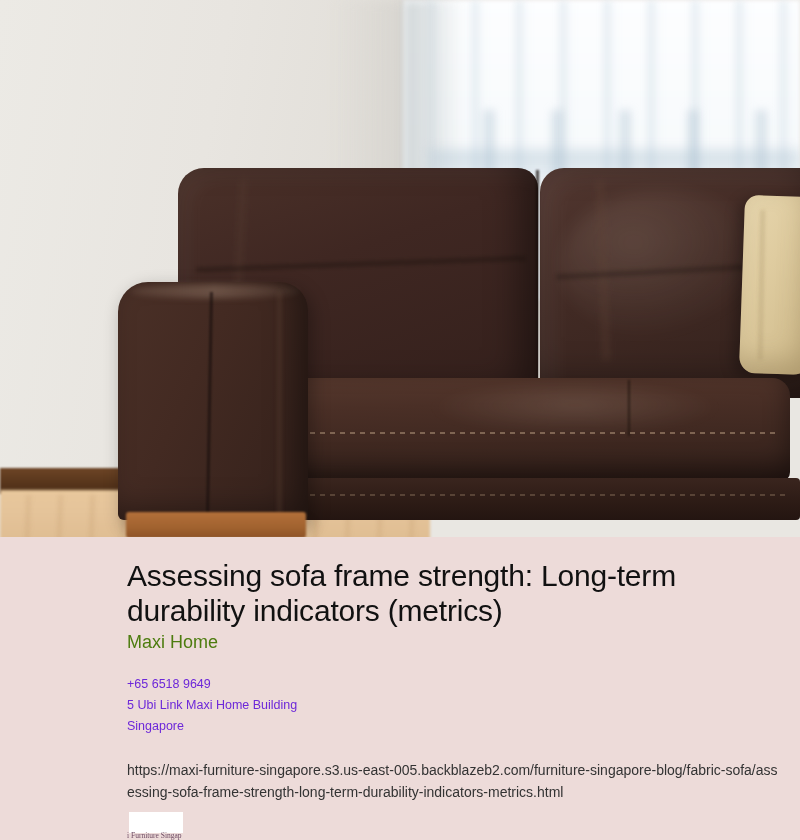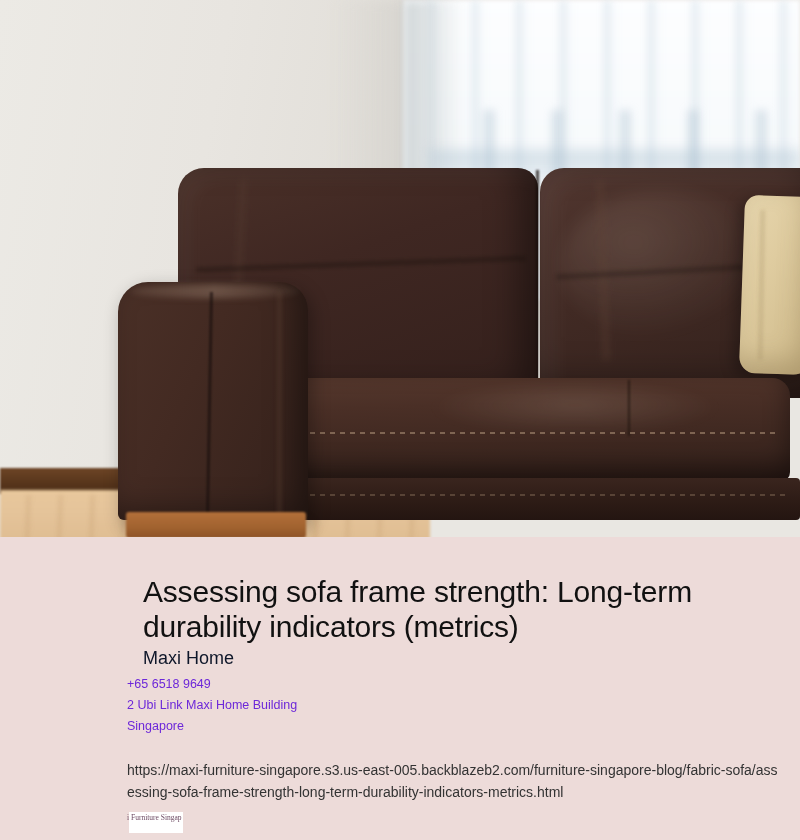--- a/index.html
+++ b/index.html
@@ -308,36 +308,36 @@
     width: 800px;
     height: 303px;
     background: #eddbd9;
   }
 
   .title {
     position: absolute;
     left: 127px;
     top: 22px;
     width: 630px;
-    margin: 16px;
+    margin: 0;
     font-size: 30px;
     font-weight: 400;
     line-height: 1.16;
     color: #111111;
     letter-spacing: -0.2px;
   }
 
   .subtitle {
     position: absolute;
     left: 127px;
     top: 95px;
-    margin: 16px;
+    margin: 0;
     font-size: 18px;
     font-weight: 400;
-    color: #0f172a;
+    color: #4d7c0f;
   }
 
   .contact {
     position: absolute;
     left: 127px;
     top: 137px;
     width: 650px;
   }
   .contact-line {
     font-size: 12.5px;
@@ -360,21 +360,21 @@
     position: absolute;
     left: 129px;
     top: 812px;
     width: 54px;
     height: 21px;
     background: #ffffff;
   }
   .logo-caption {
     position: absolute;
     left: 127px;
-    top: 813px;
+    top: 831px;
     width: 70px;
     height: 9px;
     overflow: hidden;
     font-family: "Liberation Serif", serif;
     font-size: 7.5px;
     line-height: 9px;
     color: #6d4a63;
     white-space: nowrap;
   }
 </style>
@@ -426,21 +426,21 @@
   </div>
 
   <div class="panel">
 
     <h1 class="title">Assessing sofa frame strength: Long-term durability indicators (metrics)</h1>
 
     <div class="subtitle">Maxi Home</div>
 
     <div class="contact">
       <div class="contact-line">+65 6518 9649</div>
-      <div class="contact-line">2 Ubi Link Maxi Home Building</div>
+      <div class="contact-line">5 Ubi Link Maxi Home Building</div>
       <div class="contact-line">Singapore</div>
     </div>
 
     <div class="url">https://maxi-furniture-singapore.s3.us-east-005.backblazeb2.com/furniture-singapore-blog/fabric-sofa/assessing-sofa-frame-strength-long-term-durability-indicators-metrics.html</div>
   </div>
 
   <div class="logo-box"></div>
   <div class="logo-caption">i Furniture Singap</div>
 
 </div>

